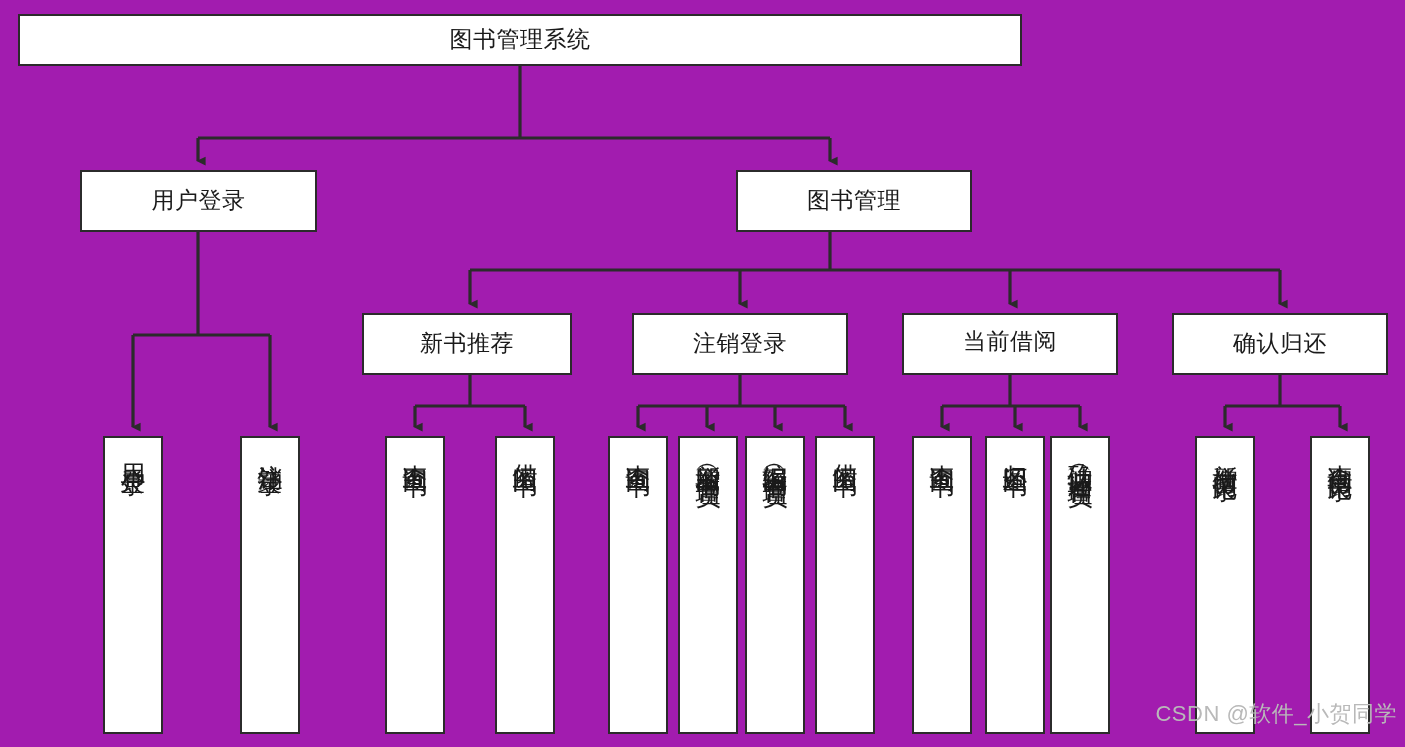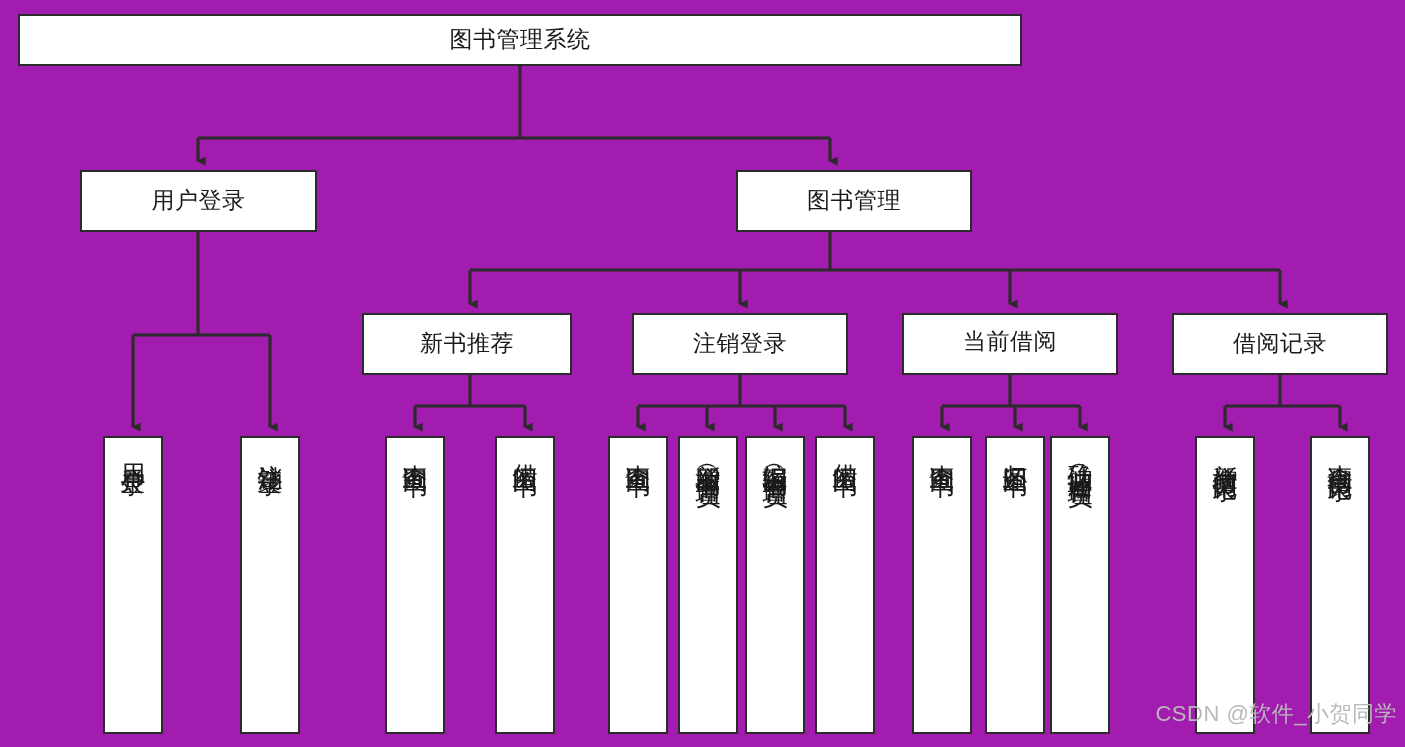--- a/index.html
+++ b/index.html
@@ -150,21 +150,21 @@
 
   <div class="node horizontal" style="left:632px; top:313px; width:216px; height:62px;">
     <span class="node-label">注销登录</span>
   </div>
 
   <div class="node horizontal" style="left:902px; top:313px; width:216px; height:62px;font-family:Liberation Mono, monospace;">
     <span class="node-label">当前借阅</span>
   </div>
 
   <div class="node horizontal" style="left:1172px; top:313px; width:216px; height:62px;">
-    <span class="node-label">借阅记录</span>
+    <span class="node-label">确认归还</span>
   </div>
 
   <div class="node leaf" style="left:103px; top:436px; width:60px; height:298px;">
     <span class="node-label">用户登录</span>
   </div>
 
   <div class="node leaf" style="left:240px; top:436px; width:60px; height:298px;">
     <span class="node-label">注销登录</span>
   </div>
 

